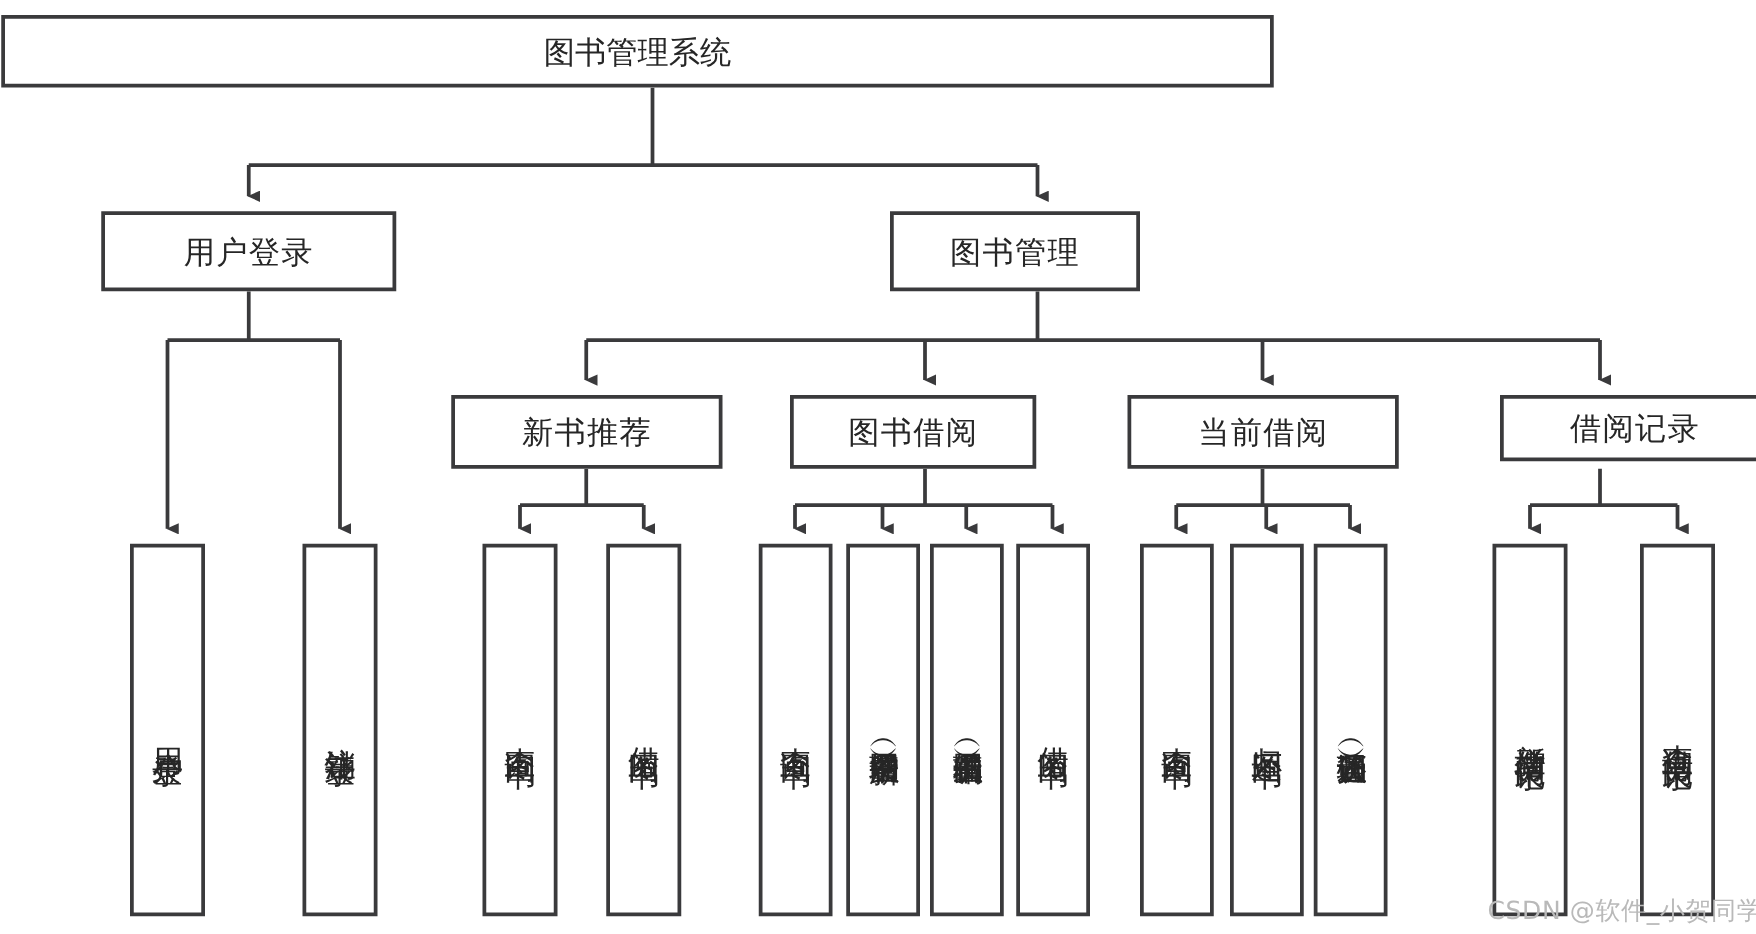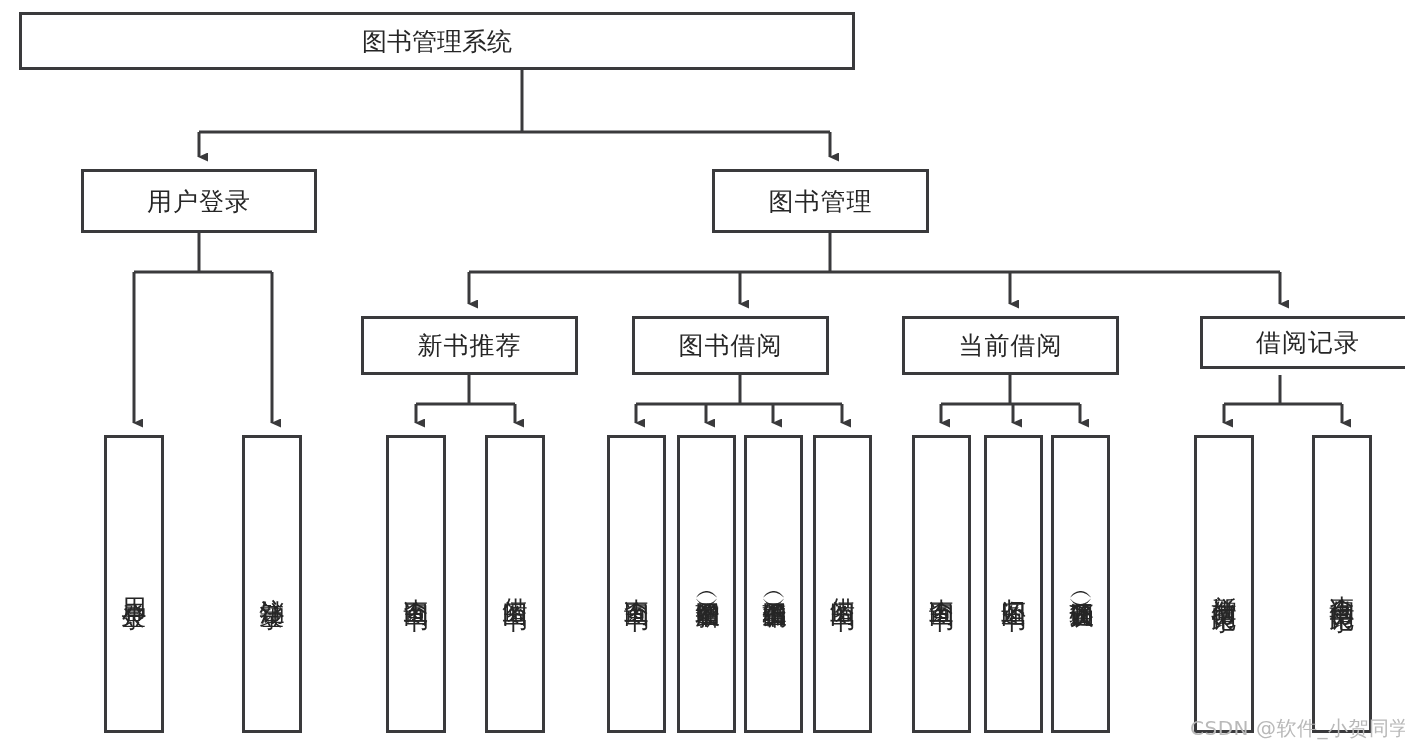--- a/index.html
+++ b/index.html
@@ -116,28 +116,28 @@
       <path d="M1013,404 L1013,423" marker-end="url(#arrow)"></path>
       <path d="M1080,404 L1080,423" marker-end="url(#arrow)"></path>
 
       <path d="M1280,375 L1280,404"></path>
       <path d="M1224,404 L1342,404"></path>
       <path d="M1224,404 L1224,423" marker-end="url(#arrow)"></path>
       <path d="M1342,404 L1342,423" marker-end="url(#arrow)"></path>
     </g>
   </svg>
 
-  <div class="node root" style="left:19px; top:12px; width:836px; height:58px;">
+  <div class="node root" style="left:1px; top:12px; width:1018px; height:58px;">
     <span>图书管理系统</span>
   </div>
 
   <div class="node horiz" style="left:81px; top:169px; width:236px; height:64px;">
     <span>用户登录</span>
   </div>
-  <div class="node horiz" style="left:712px; top:169px; width:217px; height:64px;">
+  <div class="node horiz" style="left:712px; top:169px; width:200px; height:64px;">
     <span>图书管理</span>
   </div>
 
   <div class="node horiz" style="left:361px; top:316px; width:217px; height:59px;align-items:center;">
     <span>新书推荐</span>
   </div>
   <div class="node horiz" style="left:632px; top:316px; width:197px; height:59px;">
     <span>图书借阅</span>
   </div>
   <div class="node horiz" style="left:902px; top:316px; width:217px; height:59px;text-align:right;">

